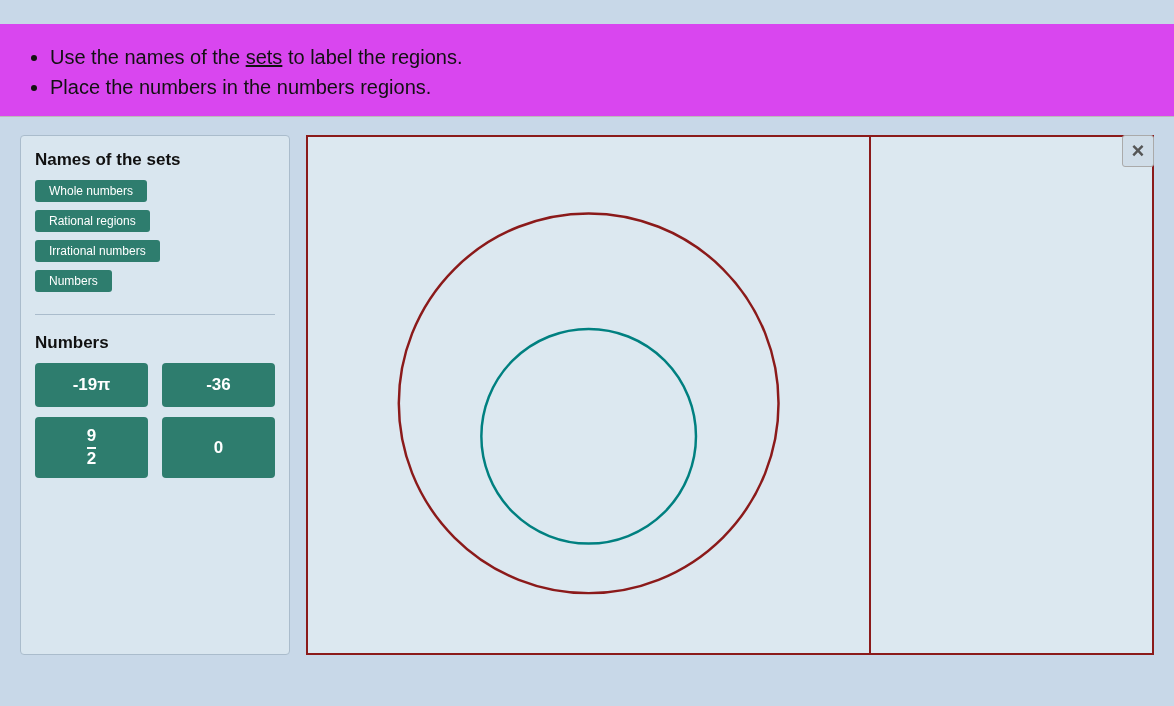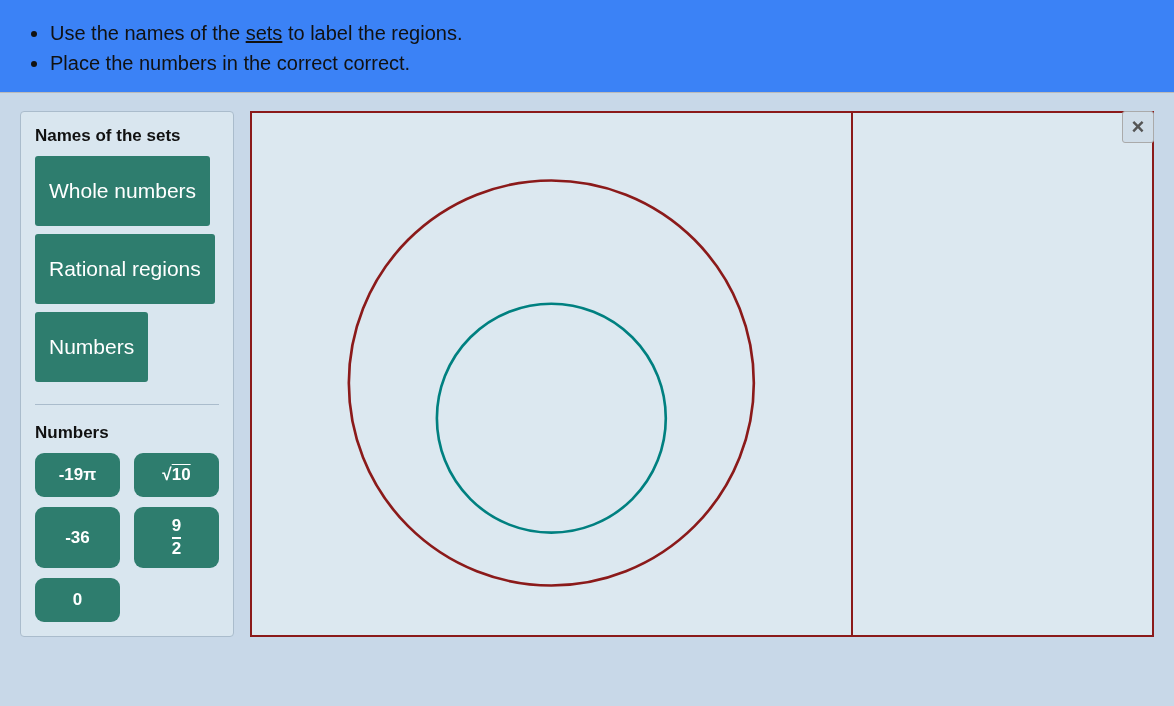--- a/index.html
+++ b/index.html
@@ -7,23 +7,24 @@
     body {
       width: 1174px;
       height: 706px;
       background: #c8d8e8;
       font-family: Arial, sans-serif;
       overflow: hidden;
       position: relative;
     }
 
     .top-bar {
-      background: #3b82f6;
+      background: #d946ef;
       padding: 18px 30px 14px 30px;
       border-bottom: 1px solid #bbb;
+      margin-top: 24px;
     }
 
     .top-bar ul {
       list-style: disc;
       padding-left: 20px;
     }
 
     .top-bar ul li {
       font-size: 20px;
       color: #111;
@@ -39,41 +40,41 @@
       flex-direction: row;
       padding: 18px 20px 10px 20px;
       gap: 16px;
       position: relative;
     }
 
     .left-panel {
       background: #d9e6ef;
       border: 1.5px solid #aabccc;
       border-radius: 4px;
-      width: 214px;
+      width: 270px;
       min-height: 520px;
       padding: 14px 14px 14px 14px;
       flex-shrink: 0;
     }
 
     .section-title {
       font-size: 17px;
       font-weight: 600;
       color: #111;
       margin-bottom: 10px;
     }
 
     .set-label {
       display: inline-block;
       background: #2e7d6e;
       color: #fff;
-      font-size: 21px;
+      font-size: 12px;
       font-weight: 500;
       border-radius: 3px;
-      padding: 23px 14px;
+      padding: 4px 14px;
       margin-bottom: 8px;
       cursor: grab;
       user-select: none;
     }
 
     .sets-list {
       display: flex;
       flex-direction: column;
       align-items: flex-start;
       margin-bottom: 18px;
@@ -90,21 +91,21 @@
       grid-template-columns: 1fr 1fr;
       gap: 10px 14px;
       margin-top: 10px;
     }
 
     .number-tile {
       background: #2e7d6e;
       color: #fff;
       font-size: 17px;
       font-weight: bold;
-      border-radius: 9px;
+      border-radius: 4px;
       padding: 10px 14px;
       text-align: center;
       cursor: grab;
       user-select: none;
       min-width: 60px;
       min-height: 44px;
       display: flex;
       align-items: center;
       justify-content: center;
     }
@@ -183,44 +184,42 @@
   </style>
 </head>
 <body>
 
 <div class="top-bar">
   <ul>
     <li>
       Use the names of the <span class="underline">sets</span> to label the regions.
     </li>
     <li>
-      Place the numbers in the correct correct.
+      Place the numbers in the numbers regions.
     </li>
   </ul>
 </div>
 
 <div class="main-area">
 
   <div class="left-panel">
 
     <div class="section-title">Names of the sets</div>
     <div class="sets-list">
       <span class="set-label">Whole numbers</span>
       <span class="set-label">Rational regions</span>
+      <span class="set-label">Irrational numbers</span>
       <span class="set-label">Numbers</span>
     </div>
 
     <div class="numbers-section">
       <div class="section-title">Numbers</div>
       <div class="numbers-grid">
         <div class="number-tile">
           <span>-19π</span>
-        </div>
-        <div class="number-tile">
-          <span>√<span style="text-decoration:overline;">10</span></span>
         </div>
         <div class="number-tile">
           <span>-36</span>
         </div>
         <div class="number-tile">
           <span class="fraction">
             <span class="numerator">9</span>
             <span class="denominator">2</span>
           </span>
         </div>

